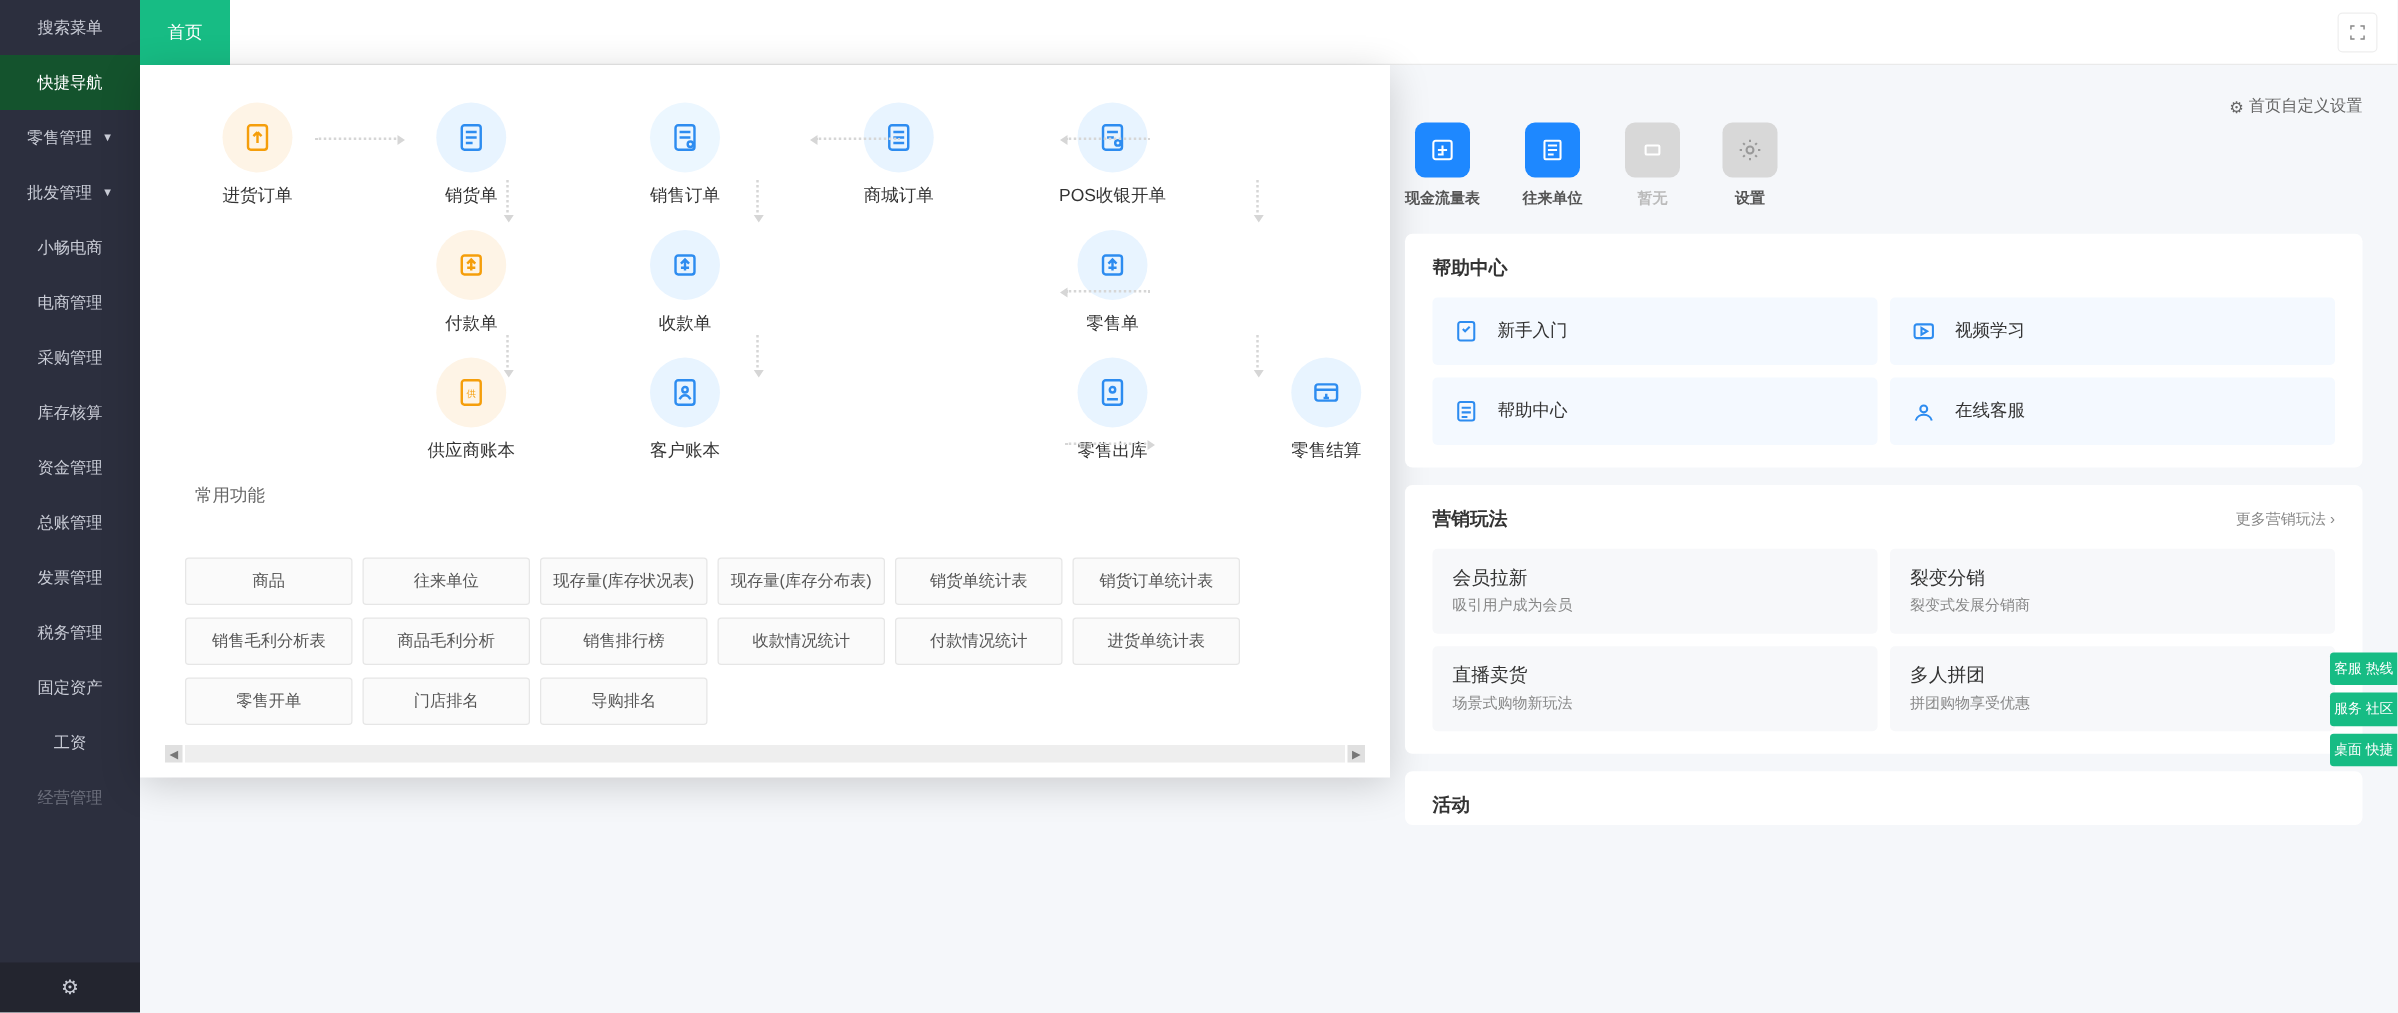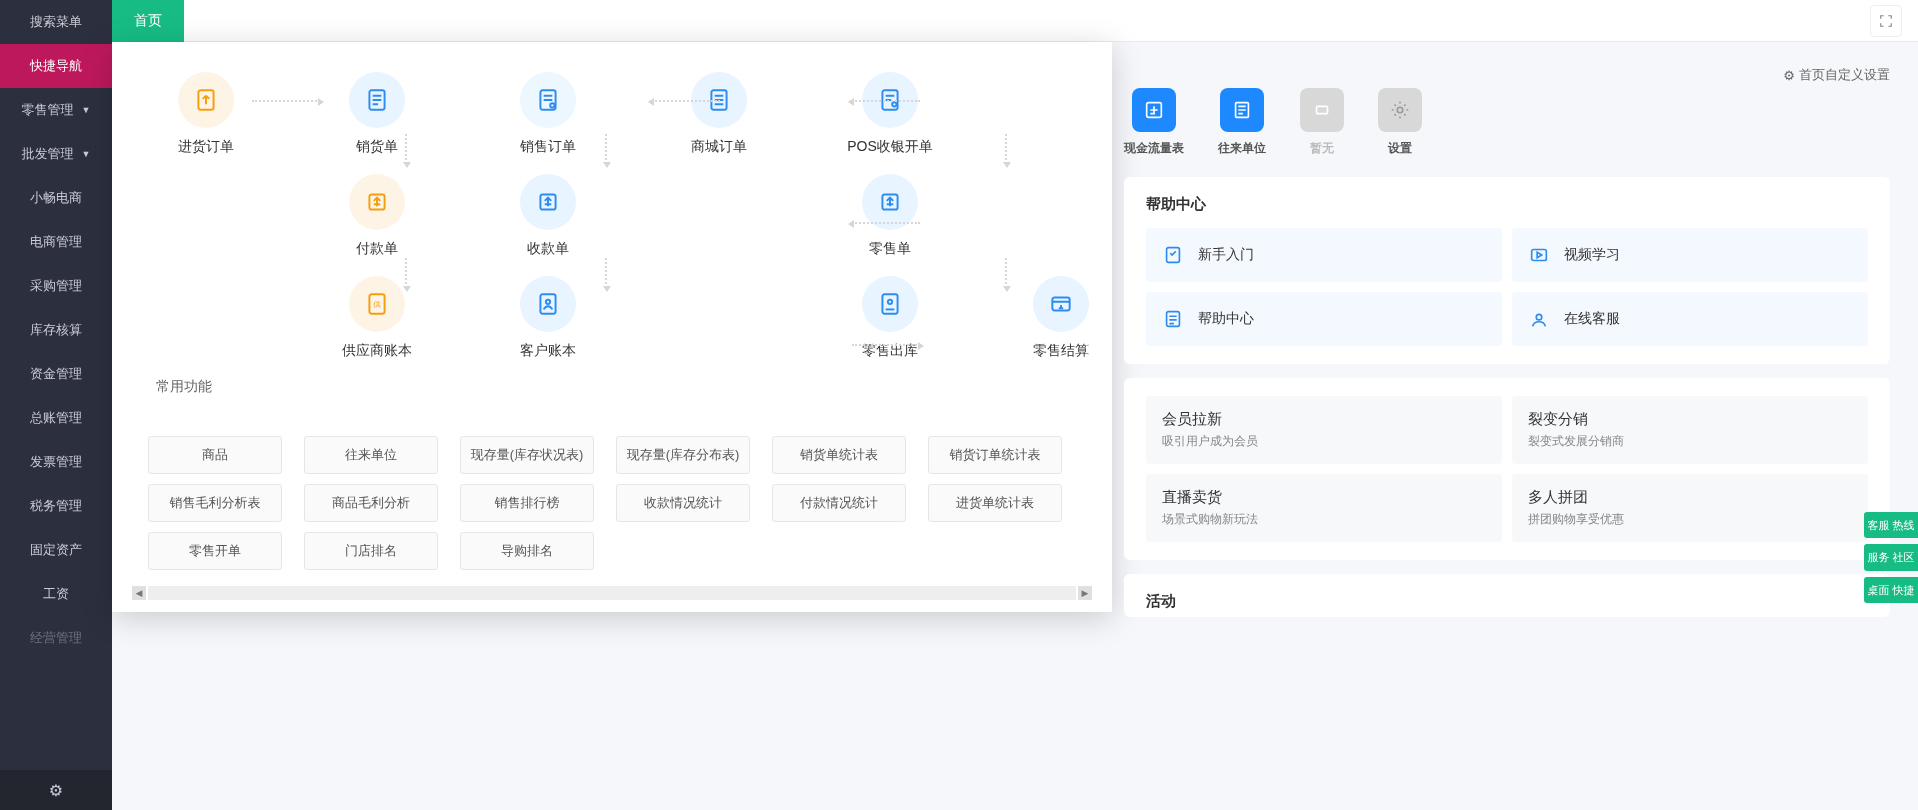--- a/index.html
+++ b/index.html
@@ -2,28 +2,28 @@
 <html><head>
 <meta charset="utf-8">
 <style>
 * { margin: 0; padding: 0; box-sizing: border-box; }
 body { font-family: "Microsoft YaHei", -apple-system, sans-serif; font-size: 13px; color: #333; background: #f5f7fa; overflow: hidden; }
 .app { display: flex; height: 810px; width: 1918px; }
 
 
 .sidebar { width: 112px; background: #2c2f3e; color: #fff; display: flex; flex-direction: column; flex-shrink: 0; }
 .sidebar-item { height: 44px; display: flex; align-items: center; justify-content: center; gap: 6px; cursor: pointer; color: #c9ccd6; font-size: 13px; position: relative; }
-.sidebar-item.active { background: #be185d; color: #fff; }
+.sidebar-item.active { background: #14532d; color: #fff; }
 .sidebar-item .arrow { font-size: 9px; margin-left: 2px; }
 .sidebar-footer { margin-top: auto; height: 40px; display: flex; align-items: center; justify-content: center; background: #23252f; }
 .gear-icon::before { content: "\2699"; font-size: 16px; color: #c9ccd6; }
 
 
 .main { flex: 1; display: flex; flex-direction: column; position: relative; }
-.tabs-bar { height: 42px; background: #fff; display: flex; align-items: center; border-bottom: 1px solid #eaeaea; }
+.tabs-bar { height: 52px; background: #fff; display: flex; align-items: center; border-bottom: 1px solid #eaeaea; }
 .tab { height: 52px; padding: 0 22px; display: flex; align-items: center; background: #17BC84; color: #fff; font-size: 14px; cursor: pointer; }
 .tabs-right { margin-left: auto; padding-right: 16px; display: flex; align-items: center; gap: 8px; color: #aaa; }
 .fullscreen-icon { width: 32px; height: 32px; border: 1px solid #eee; border-radius: 4px; display:flex;align-items:center;justify-content:center; cursor:pointer;}
 .fullscreen-icon svg { width:14px; height:14px; }
 
 
 .content { flex: 1; position: relative; padding: 16px; }
 
 
 .flyout { position: absolute; left: 0; top: 0; width: 1000px; background: #fff; box-shadow: 0 6px 30px rgba(0,0,0,0.18); padding: 30px 20px 12px 20px; }
@@ -47,21 +47,21 @@
 .arrow-h::after { content:""; position:absolute; right:-4px; top:-4px; width:0;height:0; border-left:6px solid #d6d6d6; border-top:4px solid transparent; border-bottom:4px solid transparent; }
 .arrow-h.rev::after{ right:auto; left:-4px; border-left:none; border-right:6px solid #d6d6d6;}
 .arrow-v { position: absolute; width:0; border-left:2px dotted #d6d6d6; }
 .arrow-v::after { content:""; position:absolute; bottom:-4px; left:-4px; width:0;height:0; border-top:6px solid #d6d6d6; border-left:4px solid transparent; border-right:4px solid transparent; }
 
 
 .flow-spacer { width:100px; flex-shrink:0; }
 
 
 .section-title { font-size: 14px; color: #666; margin: 8px 0 14px 24px; }
-.common-grid { display: grid; grid-template-columns: repeat(6, 134px); gap: 10px 22px; padding-left: 16px; margin-top: 40px; }
+.common-grid { display: grid; grid-template-columns: repeat(6, 134px); gap: 10px 8px; padding-left: 16px; margin-top: 40px; }
 .common-btn { height: 38px; border: 1px solid #e6e6e6; background: #fafafa; border-radius: 3px; display: flex; align-items: center; justify-content: center; font-size: 13px; color: #555; cursor: pointer; }
 
 .flyout-scroll { margin-top: 16px; display:flex; align-items:center; }
 .flyout-scroll .tri { width:14px; height:14px; background:#e0e0e0; display:flex;align-items:center;justify-content:center;font-size:9px;color:#777; cursor:pointer;}
 .flyout-scroll .track { flex:1; height:14px; background:#eee; margin:0 2px; }
 
 
 .right-area { position: absolute; left: 1000px; right: 16px; top: 0; padding: 24px 12px 0 12px; }
 
 .top-setting { text-align: right; color: #666; font-size: 13px; margin-bottom: 4px; display:flex; justify-content:flex-end; align-items:center; gap:4px; cursor:pointer;}
@@ -412,20 +412,24 @@
                 <svg viewBox="0 0 24 24" fill="none" stroke-width="1.8">
                   <circle cx="12" cy="10" r="3"></circle>
                   <path d="M5 20c1-4 5-5 7-5s6 1 7 5"></path>
                 </svg>
                 <span>在线客服</span>
               </div>
           </div>
         </div>
 
         <div class="card">
+          <div class="card-header">
+            <div class="card-title">营销玩法</div>
+            <div class="card-more">更多营销玩法</div>
+          </div>
           <div class="market-grid">
             <div class="market-item">
                 <div class="market-t">会员拉新</div>
                 <div class="market-s">吸引用户成为会员</div>
               </div>
             <div class="market-item">
                 <div class="market-t">裂变分销</div>
                 <div class="market-s">裂变式发展分销商</div>
               </div>
             <div class="market-item">

